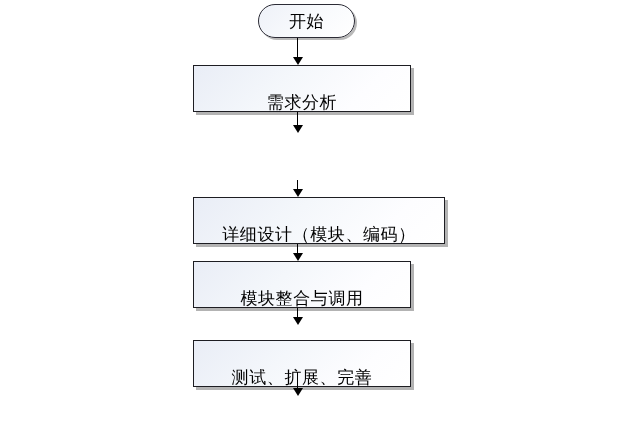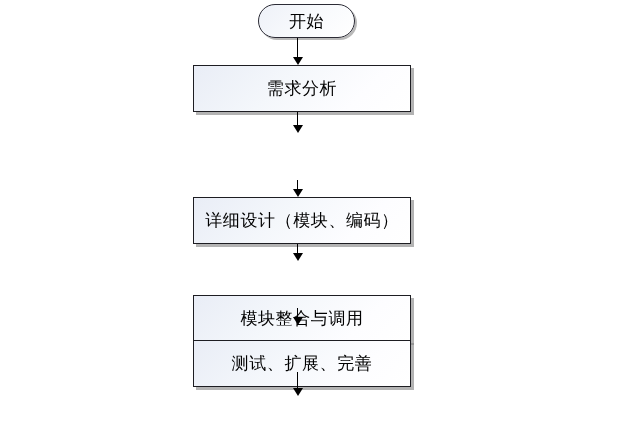--- a/index.html
+++ b/index.html
@@ -44,20 +44,21 @@
     border-radius: 999px;
     background: linear-gradient(135deg, #eef1f8 0%, #f7f9fc 45%, #ffffff 100%);
     box-shadow: 2px 2px 0 0 rgba(128,128,128,0.55);
   }
 
   
   .process {
     border: 1.3px solid #1d1d22;
     background: linear-gradient(135deg, #e9edf6 0%, #f4f7fb 40%, #fdfdff 75%, #ffffff 100%);
     box-shadow: 3px 3px 0 0 rgba(128,128,128,0.6);
+    align-items: flex-end;
   }
 
   
   .connector {
     position: absolute;
     width: 14px;
   }
   .connector .shaft {
     position: absolute;
     left: 6px;
@@ -83,25 +84,25 @@
 
   <div class="node terminator" id="node-start" style="left: 258px; top: 4px; width: 97px; height: 34px;">
     <span>开始</span>
   </div>
 
   <div class="node process" id="node-requirement" style="left: 193px; top: 65px; width: 218px; height: 47px;">
     <span>需求分析</span>
   </div>
 
 
-  <div class="node process" id="node-detail" style="left: 193px; top: 197px; width: 218px; height: 47px;">
+  <div class="node process" id="node-detail" style="left: 193px; top: 197px; width: 252px; height: 47px;">
     <span>详细设计（模块、编码）</span>
   </div>
 
-  <div class="node process" id="node-integrate" style="left: 193px; top: 261px; width: 218px; height: 47px; margin-top: 34px;">
+  <div class="node process" id="node-integrate" style="left: 193px; top: 261px; width: 218px; height: 47px;">
     <span>模块整合与调用</span>
   </div>
 
   <div class="node process" id="node-test" style="left: 193px; top: 325px; width: 218px; height: 47px; margin-top: 15px;">
     <span>测试、扩展、完善</span>
   </div>
 
 
   <div class="connector" id="conn-0" style="left: 291px; top: 38px; height: 27px;">
     <div class="shaft" style="height: 20px;"></div>

